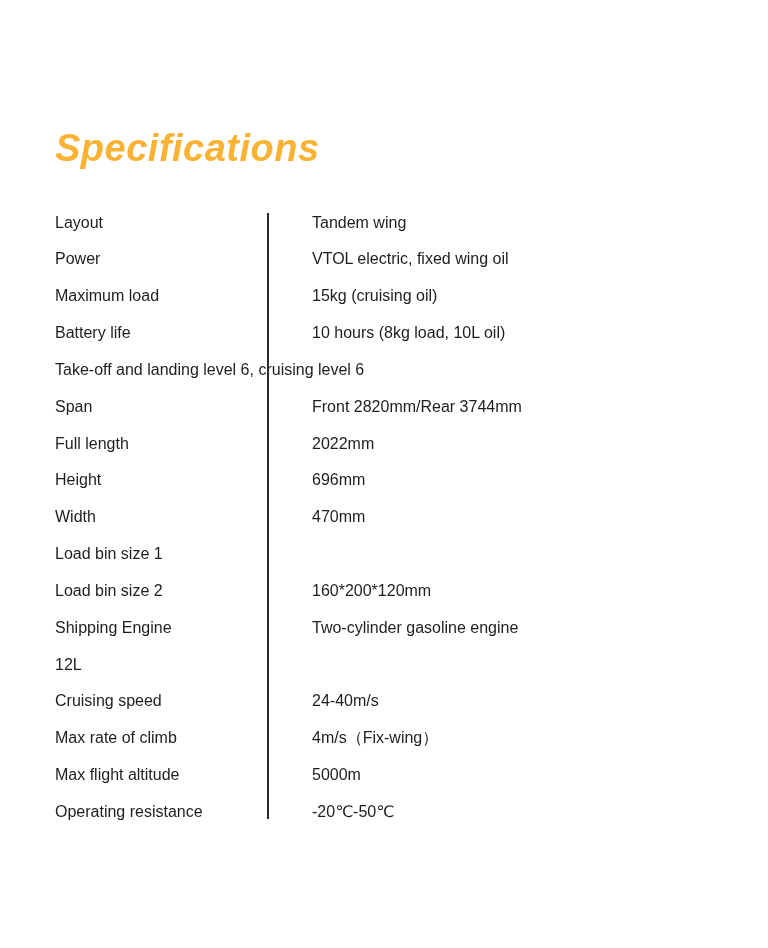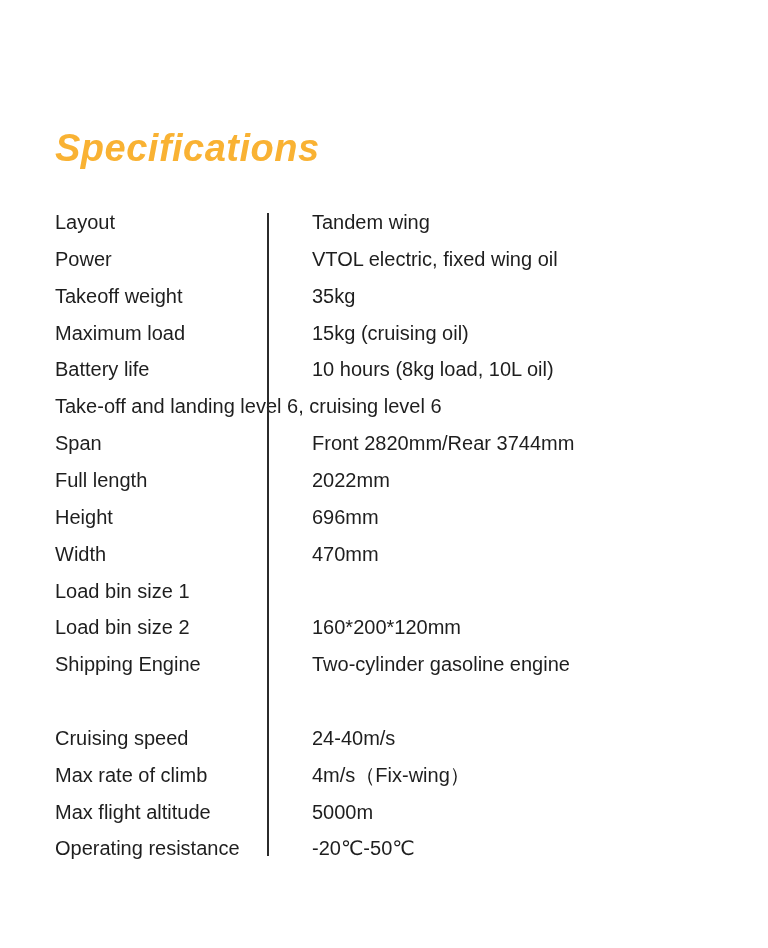--- a/index.html
+++ b/index.html
@@ -34,21 +34,21 @@
     position: relative;
     margin-top: 33px;
   }
   .spec-row {
     display: grid;
     grid-template-columns: 257px 1fr;
     align-items: center;
     height: 36.85px;
   }
   .spec-label, .spec-value {
-    font-size: 20px;
+    font-size: 16px;
     line-height: 1.2;
     color: var(--text);
     white-space: nowrap;
   }
   .col-divider {
     position: absolute;
     left: 212px;
     top: 9px;
     bottom: 11px;
     width: 2px;
@@ -64,24 +64,20 @@
   <div class="spec-table">
     <div class="col-divider"></div>
 
   <div class="spec-row">
     <div class="spec-label">Layout</div>
     <div class="spec-value">Tandem wing</div>
   </div>
       <div class="spec-row">
     <div class="spec-label">Power</div>
     <div class="spec-value">VTOL electric, fixed wing oil</div>
-  </div>
-      <div class="spec-row">
-    <div class="spec-label">Takeoff weight</div>
-    <div class="spec-value">35kg</div>
   </div>
       <div class="spec-row">
     <div class="spec-label">Maximum load</div>
     <div class="spec-value">15kg (cruising oil)</div>
   </div>
       <div class="spec-row">
     <div class="spec-label">Battery life</div>
     <div class="spec-value">10 hours (8kg load, 10L oil)</div>
   </div>
       <div class="spec-row">
@@ -108,20 +104,21 @@
   </div>
       <div class="spec-row">
     <div class="spec-label">Load bin size 2</div>
     <div class="spec-value">160*200*120mm</div>
   </div>
       <div class="spec-row">
     <div class="spec-label">Shipping Engine</div>
     <div class="spec-value">Two-cylinder gasoline engine</div>
   </div>
       <div class="spec-row">
+    <div class="spec-value">12L</div>
   </div>
       <div class="spec-row">
     <div class="spec-label">Cruising speed</div>
     <div class="spec-value">24-40m/s</div>
   </div>
       <div class="spec-row">
     <div class="spec-label">Max rate of climb</div>
     <div class="spec-value">4m/s（Fix-wing）</div>
   </div>
       <div class="spec-row">

